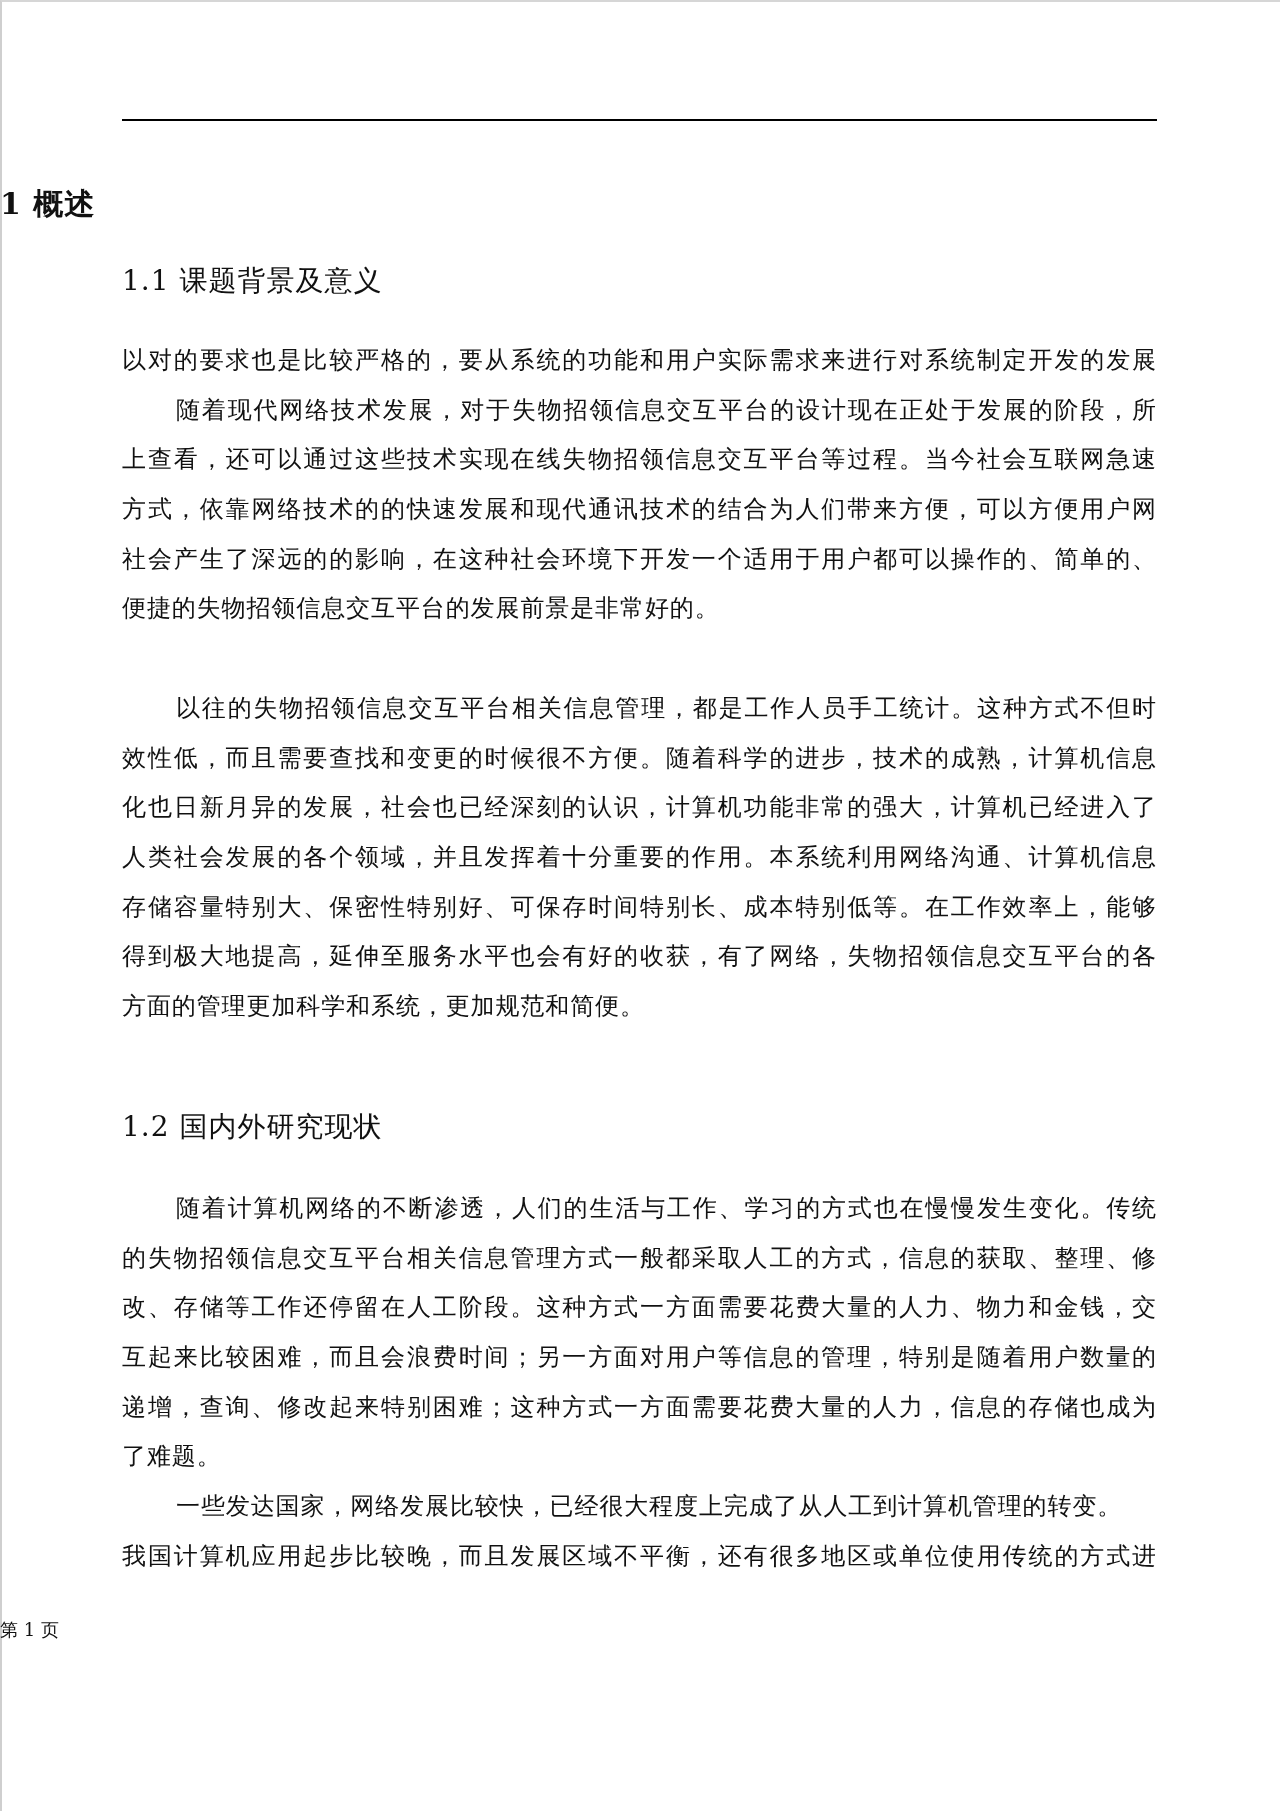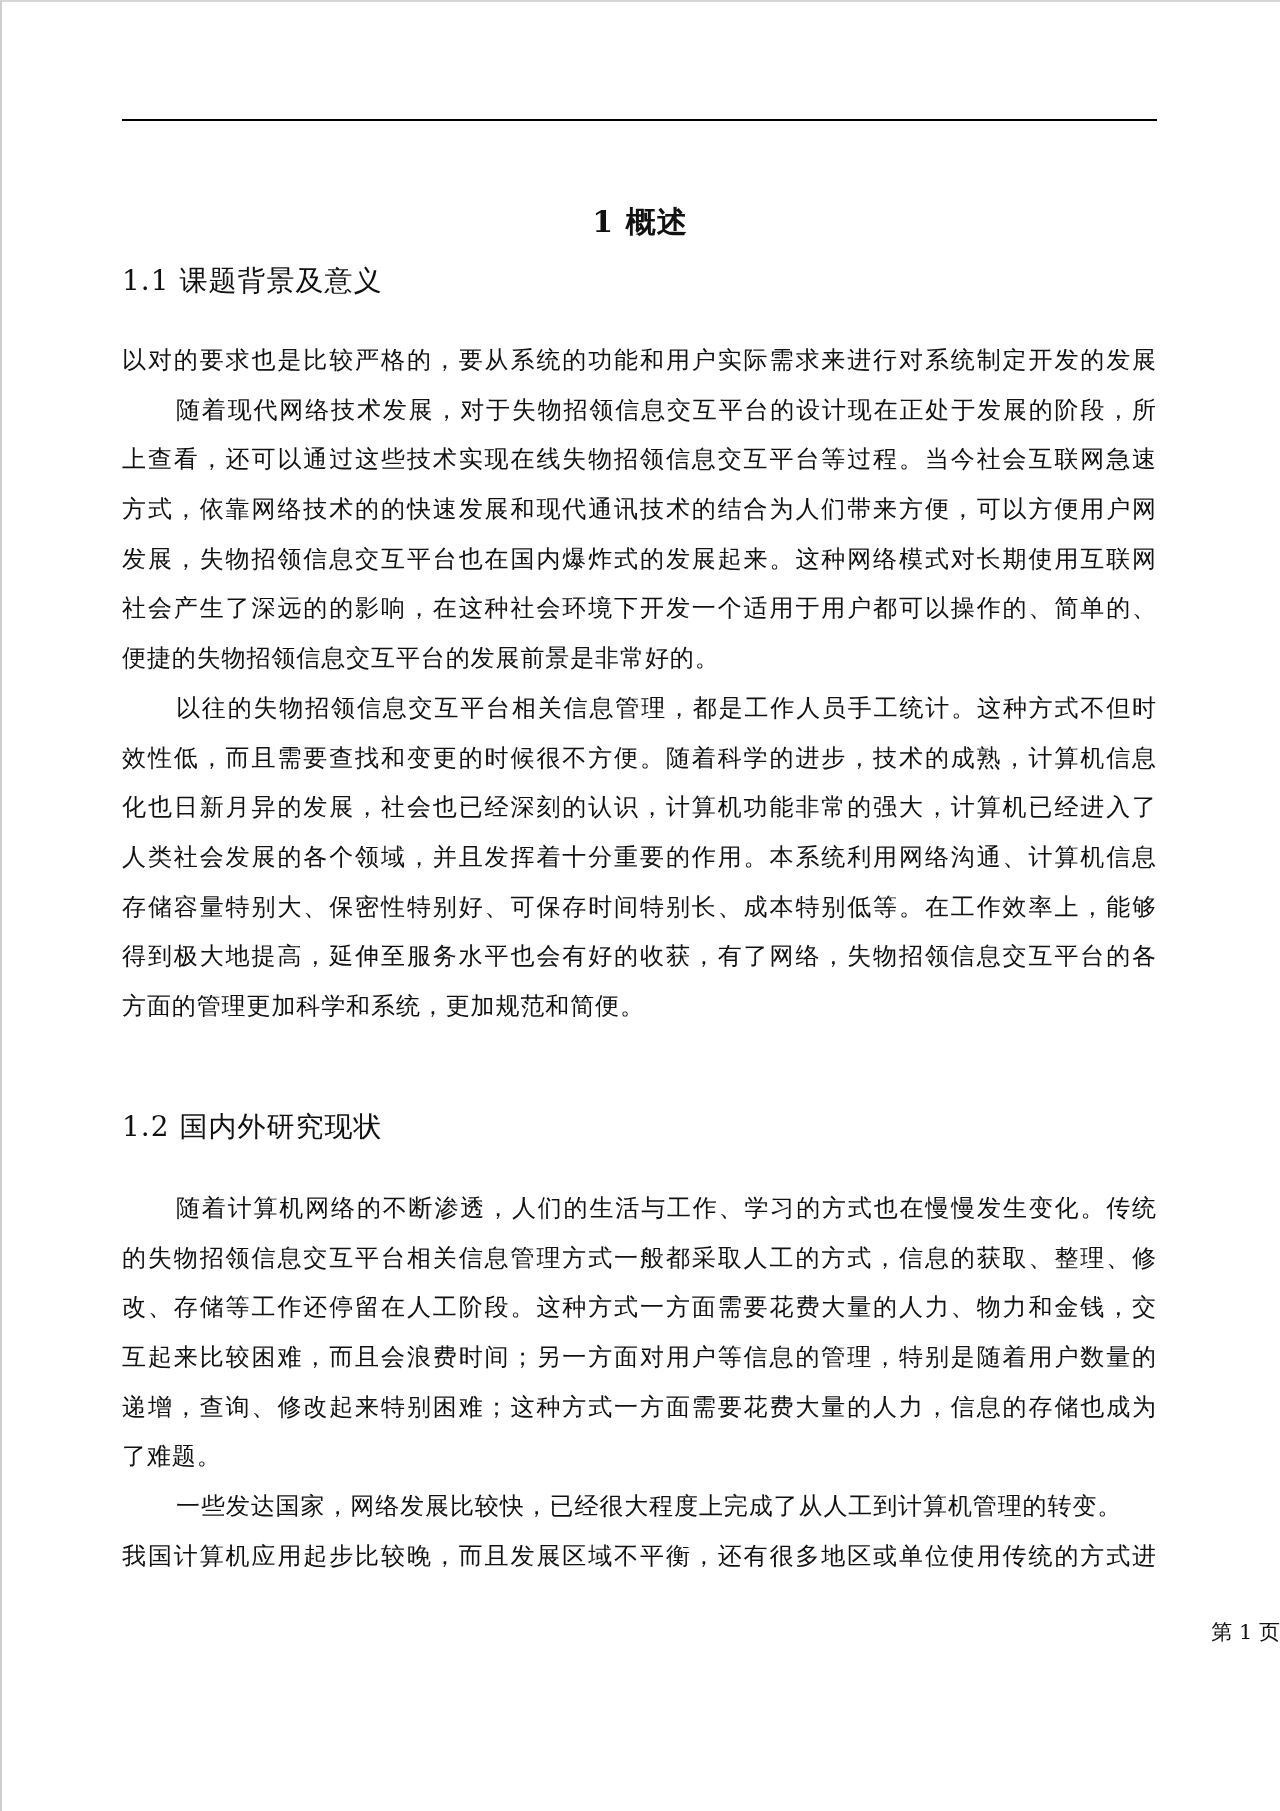--- a/index.html
+++ b/index.html
@@ -9,38 +9,38 @@
   }
   .page-frame {
     position:absolute; left:0; top:0; width:1278px; height:1809px;
     border-left:2px solid #cfcfcf; border-top:2px solid #d6d6d6; border-right:2px solid #d6d6d6;
   }
   .header-rule {
     position:absolute; left:122px; top:119px; width:1035px; height:0;
     border-top:2px solid #000;
   }
   .chapter-title {
-    position:absolute; left:0; width:1280px; top:202px; text-align:center;
+    position:absolute; left:0; width:1280px; top:184px; 
     font-size:30px; font-weight:bold; letter-spacing:1px;
   }
   .section-title {
     position:absolute; left:122px; font-size:28px; font-weight:normal; letter-spacing:1px;
   }
   .para {
     position:absolute; left:122px; width:1035px;
   }
   .line {
     display:block; height:49.7px; line-height:49.7px; font-size:24px;
     text-align:justify; text-align-last:justify; white-space:nowrap; overflow:hidden;
     letter-spacing:0.9px;
   }
   .line.indent { padding-left:54px; }
   .line.last { text-align-last:left; }
   .page-number {
-    position:absolute; left:0; width:1280px; top:1618px; text-align:right; font-size:21px;
+    position:absolute; left:0; width:1280px; top:1618px; text-align:left; font-size:18px;
   }
   .watermark {
     position:absolute; right:10px; top:1776px; font-size:26px;
     font-family:"Liberation Sans","DejaVu Sans",sans-serif; color:#d0d0d0;
     text-shadow:1px 1px 0 #eeeeee;
     margin-top:37px;
   }
 </style>
 </head>
 <body>
@@ -50,21 +50,20 @@
 
 <div class="chapter-title">1  概述</div>
 
 <div class="section-title" style="top:262px;">1.1 课题背景及意义</div>
 
 <div class="para" style="top:336px;">
   <span class="line">以对的要求也是比较严格的，要从系统的功能和用户实际需求来进行对系统制定开发的发展</span>
   <span class="line indent">随着现代网络技术发展，对于失物招领信息交互平台的设计现在正处于发展的阶段，所</span>
   <span class="line">上查看，还可以通过这些技术实现在线失物招领信息交互平台等过程。当今社会互联网急速</span>
   <span class="line">方式，依靠网络技术的的快速发展和现代通讯技术的结合为人们带来方便，可以方便用户网</span>
-  <span class="line">发展，失物招领信息交互平台也在国内爆炸式的发展起来。这种网络模式对长期使用互联网</span>
   <span class="line">社会产生了深远的的影响，在这种社会环境下开发一个适用于用户都可以操作的、简单的、</span>
   <span class="line last">便捷的失物招领信息交互平台的发展前景是非常好的。</span>
 </div>
 
 <div class="para" style="top:684px;">
   <span class="line indent">以往的失物招领信息交互平台相关信息管理，都是工作人员手工统计。这种方式不但时</span>
   <span class="line">效性低，而且需要查找和变更的时候很不方便。随着科学的进步，技术的成熟，计算机信息</span>
   <span class="line">化也日新月异的发展，社会也已经深刻的认识，计算机功能非常的强大，计算机已经进入了</span>
   <span class="line">人类社会发展的各个领域，并且发挥着十分重要的作用。本系统利用网络沟通、计算机信息</span>
   <span class="line">存储容量特别大、保密性特别好、可保存时间特别长、成本特别低等。在工作效率上，能够</span>

